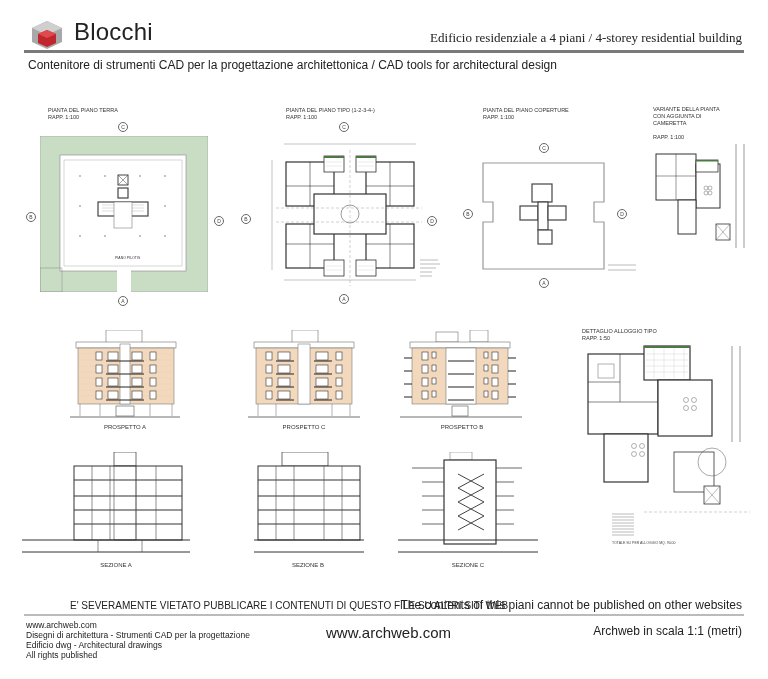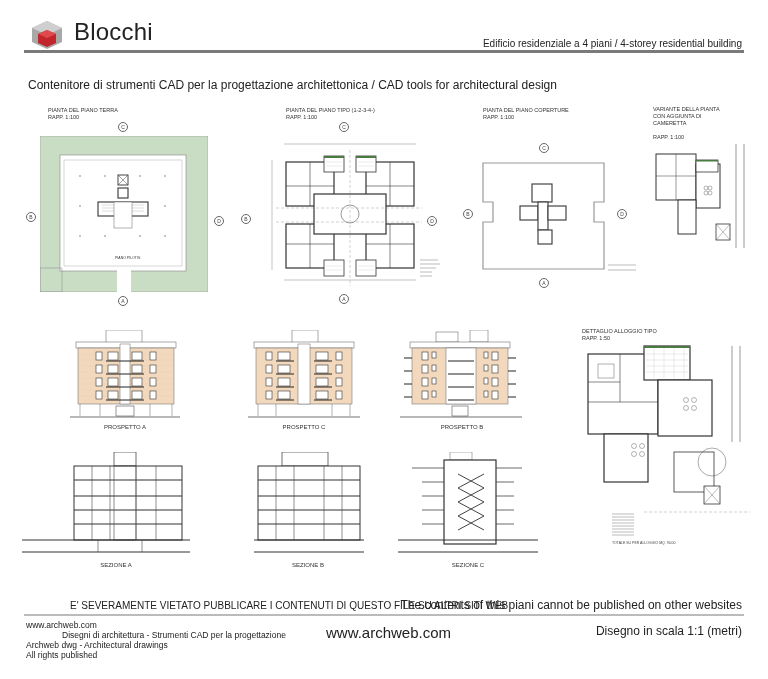--- a/index.html
+++ b/index.html
@@ -4,23 +4,23 @@
 <style>
   * { margin:0; padding:0; box-sizing:border-box; }
   html, body { width:768px; height:679px; background:#fff; overflow:hidden; }
   body { position:relative; font-family:"Liberation Sans", sans-serif; color:#222; }
 
   .abs { position:absolute; }
 
   
   #logo { left:30px; top:20px; width:34px; height:30px; }
   #brand { left:74px; top:18px; font-size:24px; color:#222; letter-spacing:0.2px; }
-  #doc-title { right:26px; top:38px; font-size:10px; color:#222; }
+  #doc-title { right:26px; top:30px; font-size:13px; color:#222;font-family:Liberation Serif, serif; }
   #header-rule { left:24px; top:50px; width:720px; height:3px; background:#7a7a7a; }
-  #subtitle { left:28px; top:58px; font-size:12px; color:#222;margin-top:20px; }
+  #subtitle { left:28px; top:58px; font-size:12px; color:#222; }
 
   
   .lbl { font-size:5.5px; color:#333; line-height:6.5px; text-transform:uppercase; }
   .cap { font-size:6px; color:#333; text-transform:uppercase; text-align:center; }
   .axis { width:10px; height:10px; border:1px solid #666; border-radius:50%; font-size:5px; text-align:center; line-height:8px; color:#444; background:#fff; }
 
   
   #footer-warning-it { left:26px; top:600px; font-size:10px; color:#222;margin-left:44px; }
   #footer-warning-en { right:26px; top:598px; font-size:12px; color:#222; }
   #footer-rule { left:24px; top:614px; width:720px; height:2px; background:#bbb; }
@@ -465,17 +465,17 @@
       <line x1="0" y1="20" x2="22" y2="20"></line>
       <line x1="0" y1="23" x2="22" y2="23"></line>
   </g>
 </svg>
 <div class="abs" style="left:612px;top:541px;font-size:3.5px;color:#444;">TOTALE SU PER ALLOGGIO MQ. 90.00</div>
 
 <div id="footer-warning-it" class="abs">E' SEVERAMENTE VIETATO PUBBLICARE I CONTENUTI DI QUESTO FILE SU ALTRI SITI WEB</div>
 <div id="footer-warning-en" class="abs">The contents of this piani cannot be published on other websites</div>
 <div id="footer-rule" class="abs"></div>
 <div class="abs foot-line" style="top:620px;">www.archweb.com</div>
-<div class="abs foot-line" style="top:630px;margin-left:36px;">Disegni di architettura - Strumenti CAD  per la progettazione</div>
-<div class="abs foot-line" style="top:640px;">Archweb dwg - Architectural drawings</div>
+<div class="abs foot-line" style="top:630px;">Disegni di architettura - Strumenti CAD  per la progettazione</div>
+<div class="abs foot-line" style="top:640px;">Edificio dwg - Architectural drawings</div>
 <div class="abs foot-line" style="top:650px;">All rights published</div>
 <div id="footer-url" class="abs">www.archweb.com</div>
-<div id="footer-scale" class="abs">Disegno in scala 1:1 (metri)</div>
+<div id="footer-scale" class="abs">Archweb in scala 1:1 (metri)</div>
 
 </body></html>

